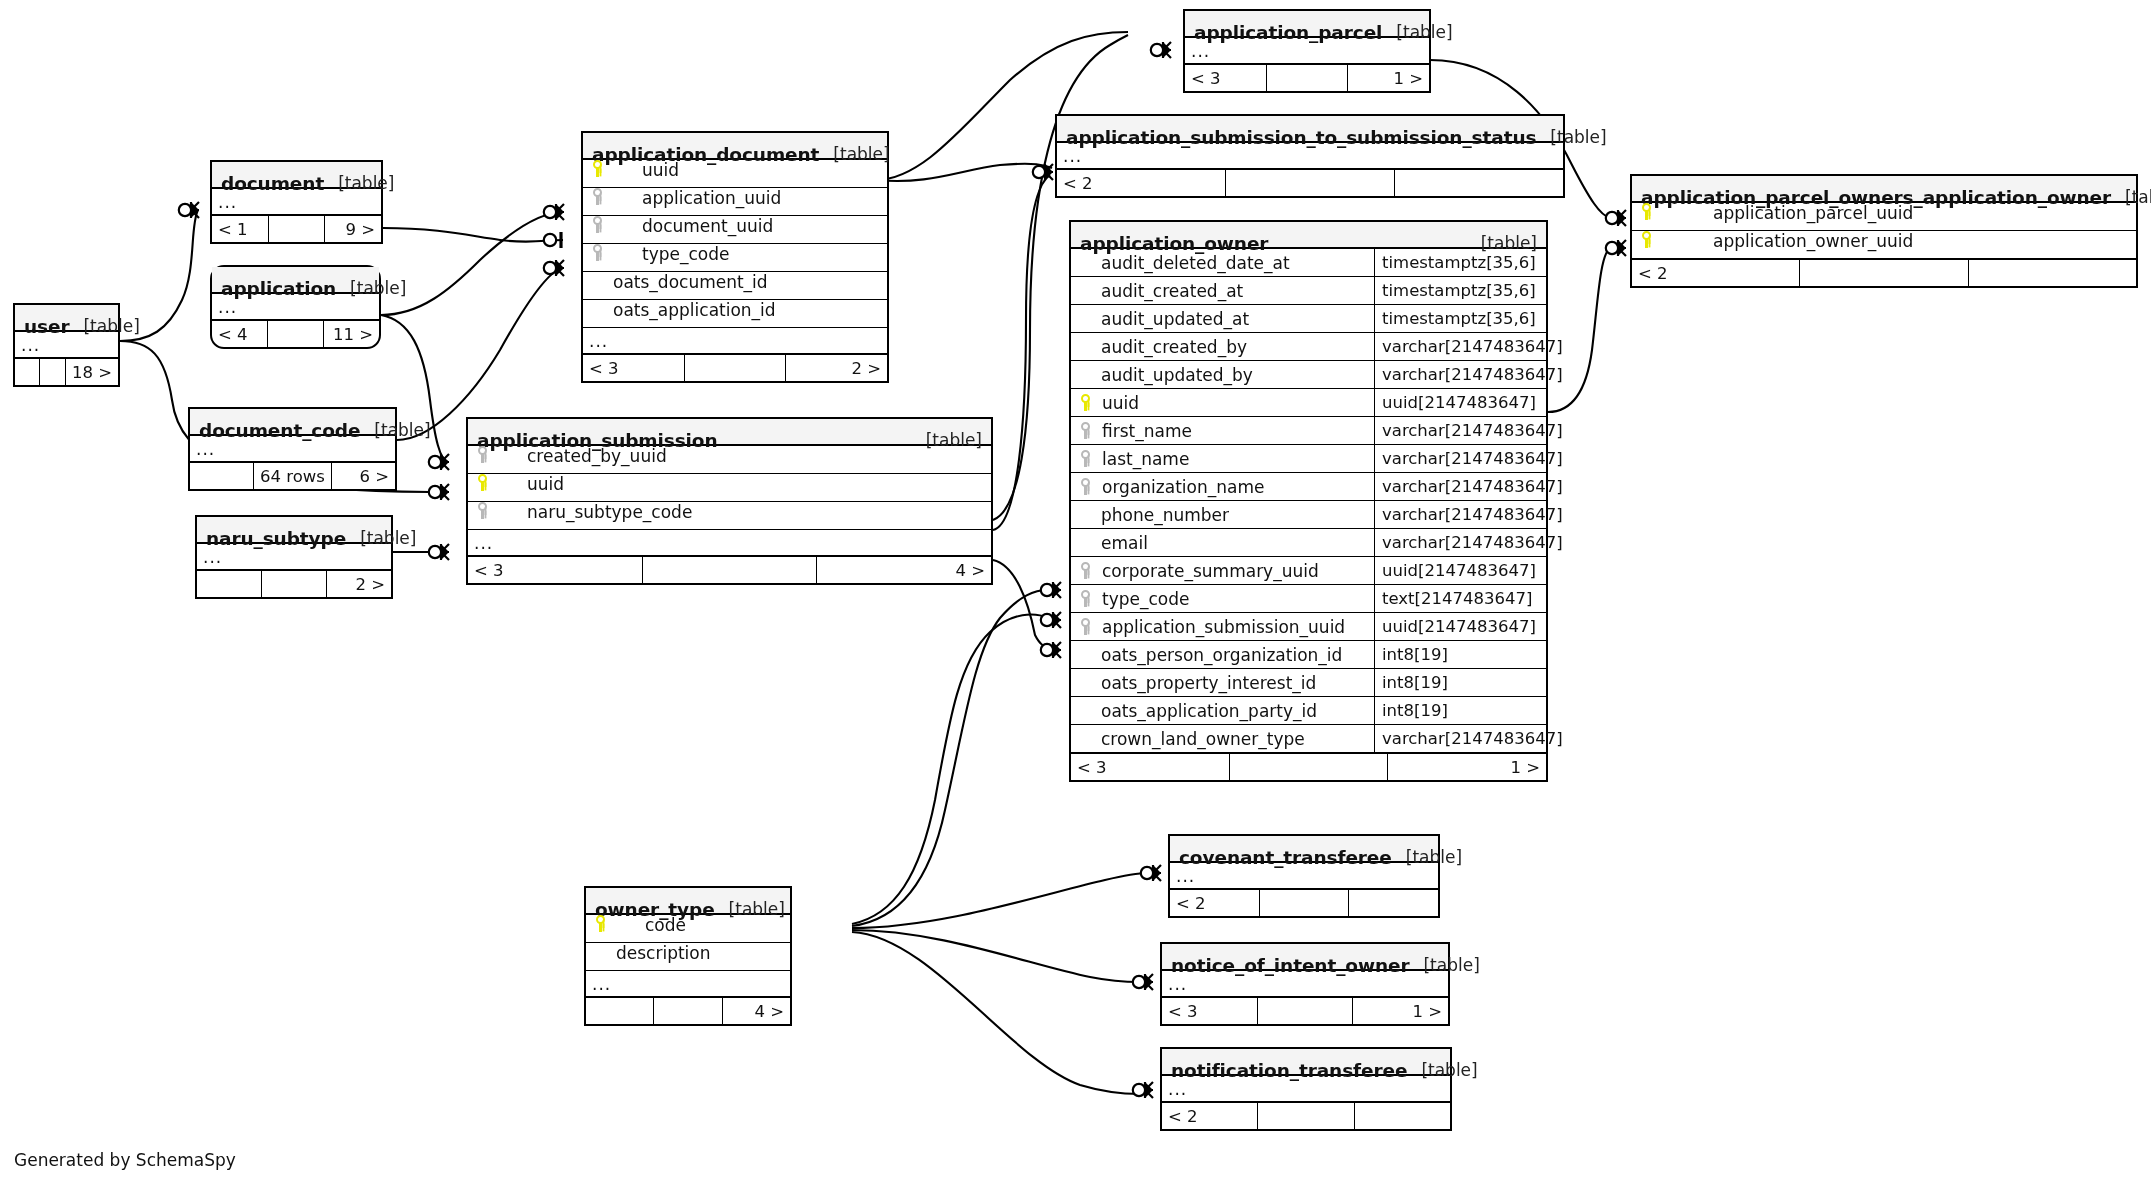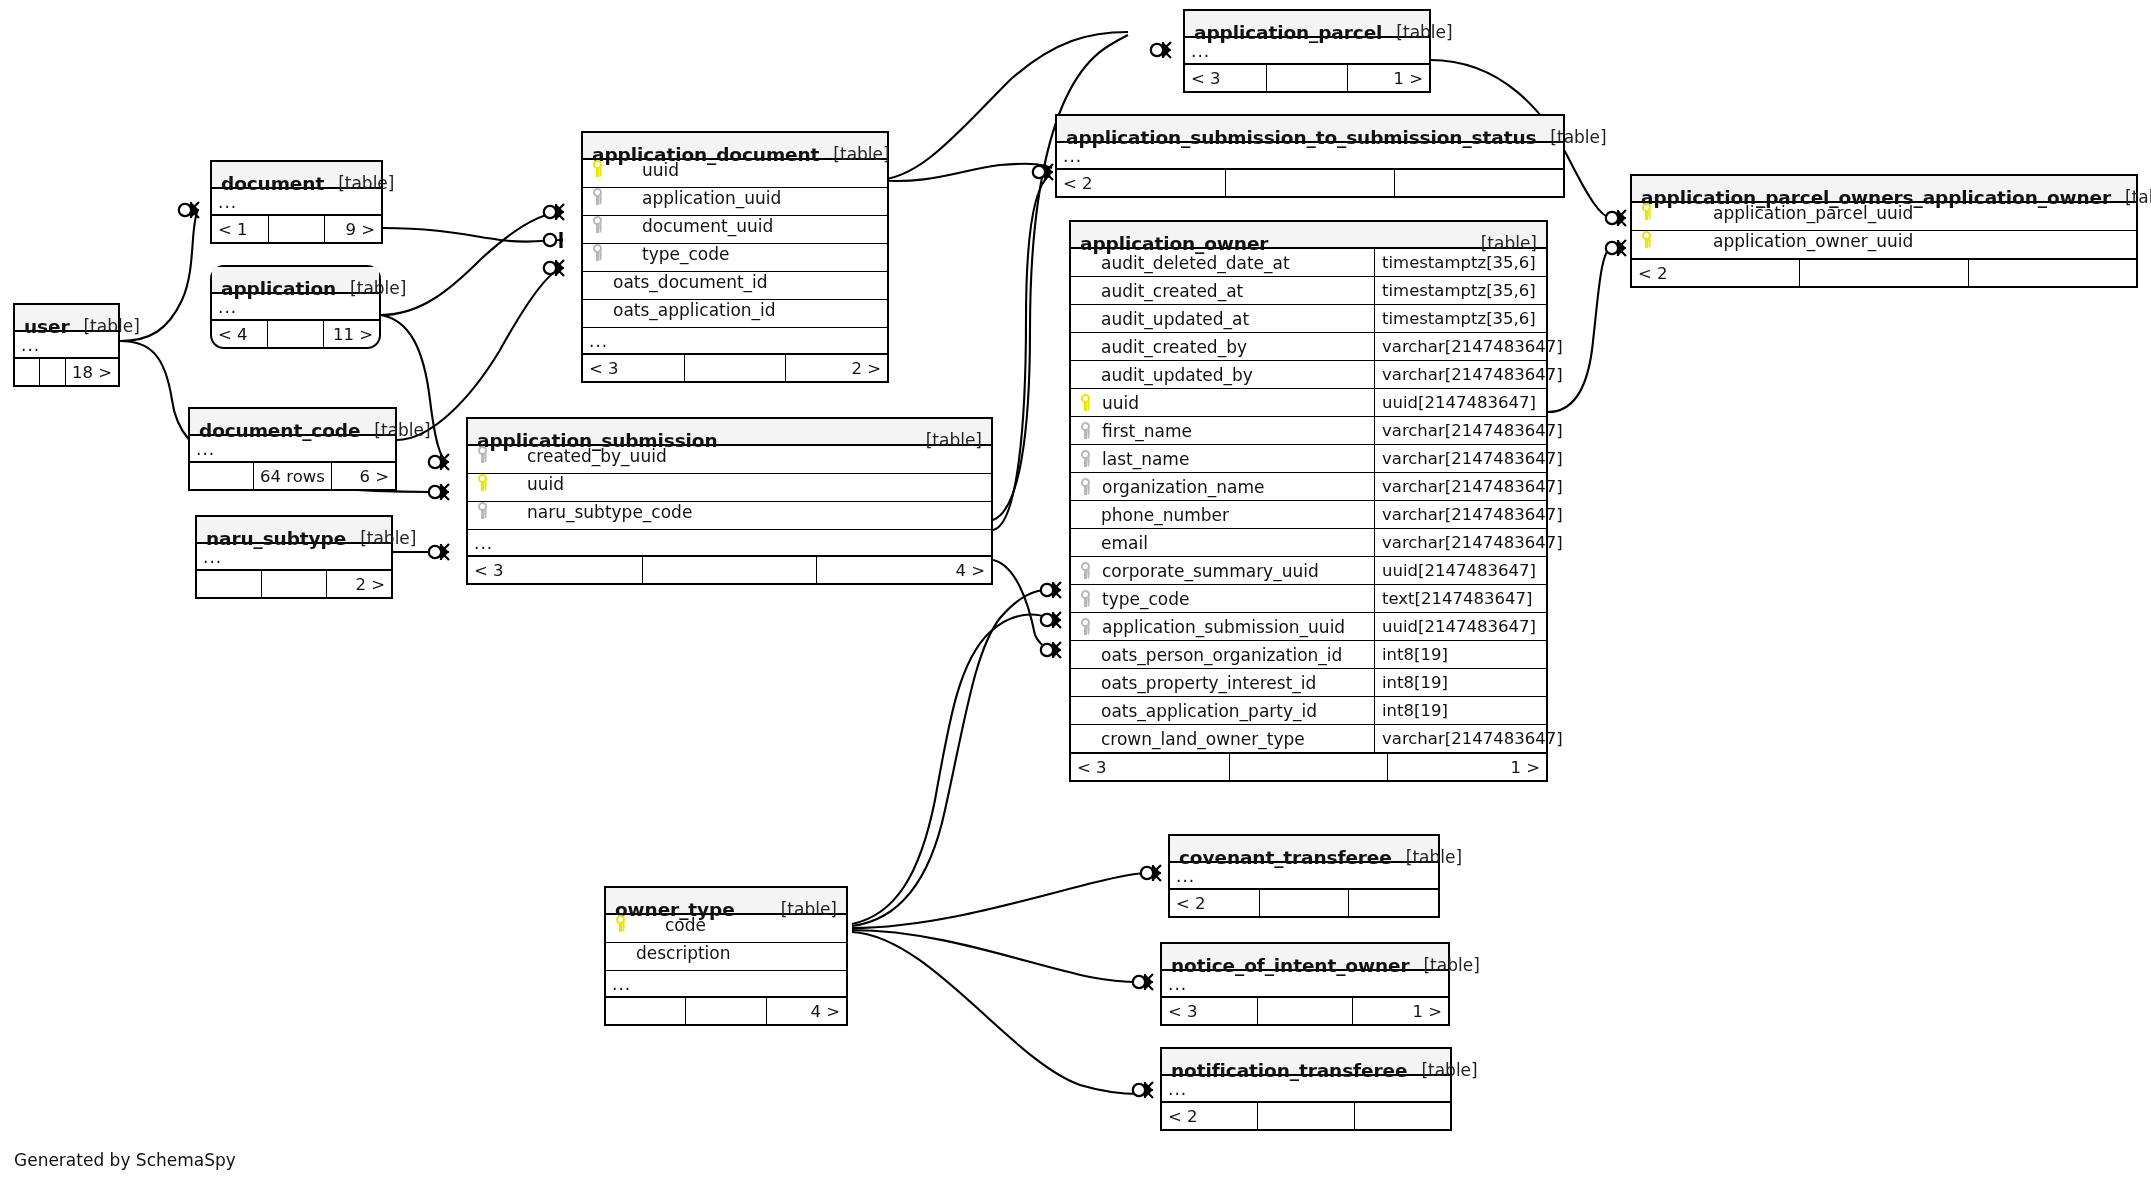--- a/index.html
+++ b/index.html
@@ -538,21 +538,21 @@
       <span class="col-type" style="width:172px;">varchar[2147483647]</span>
     </div>
 
     <div class="tbl-foot">
       <div class="foot-cell left">&lt; 3</div>
       <div class="foot-cell mid"></div>
       <div class="foot-cell right">1 &gt;</div>
     </div>
   </div>
 
-  <div class="tbl" style="left:604px; top:886px; width:244px;">
+  <div class="tbl" style="left:584px; top:886px; width:208px;">
     <div class="tbl-head">
       <span class="tbl-name">owner_type</span>
       <span class="tbl-kind">[table]</span>
     </div>
     <div class="row">
       <span class="keyicon key-pk"></span>
       <span class="col-label">code</span>
     </div>
     <div class="row">
       <span class="col-label indent">description</span>

